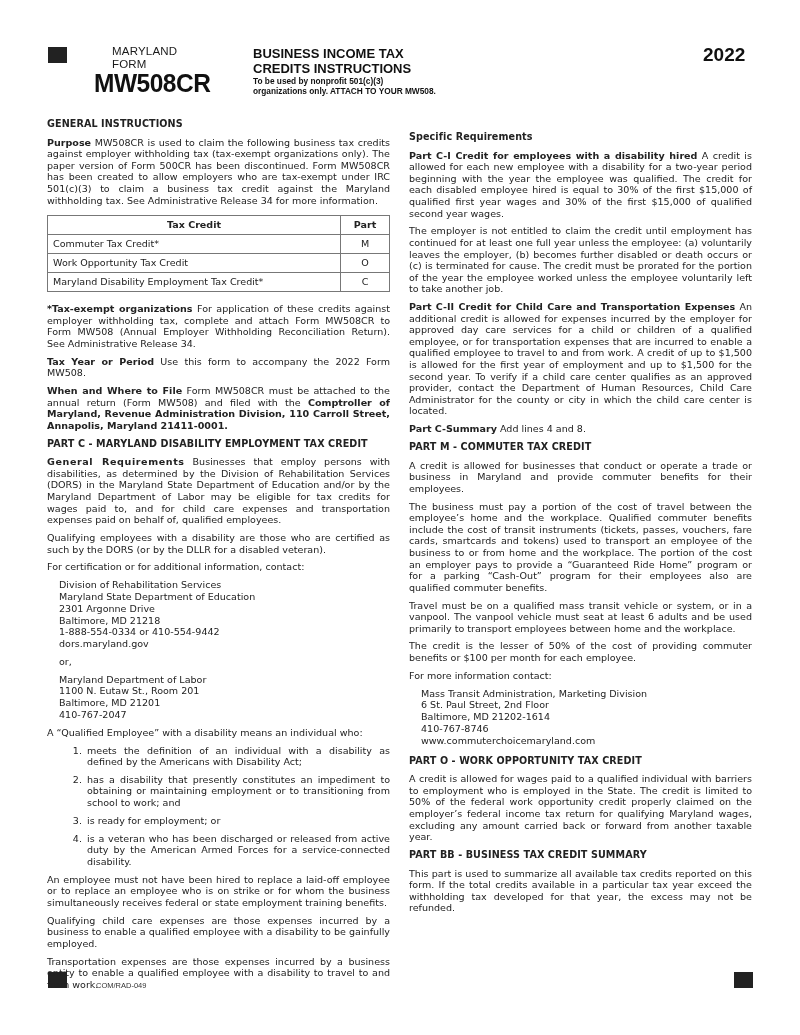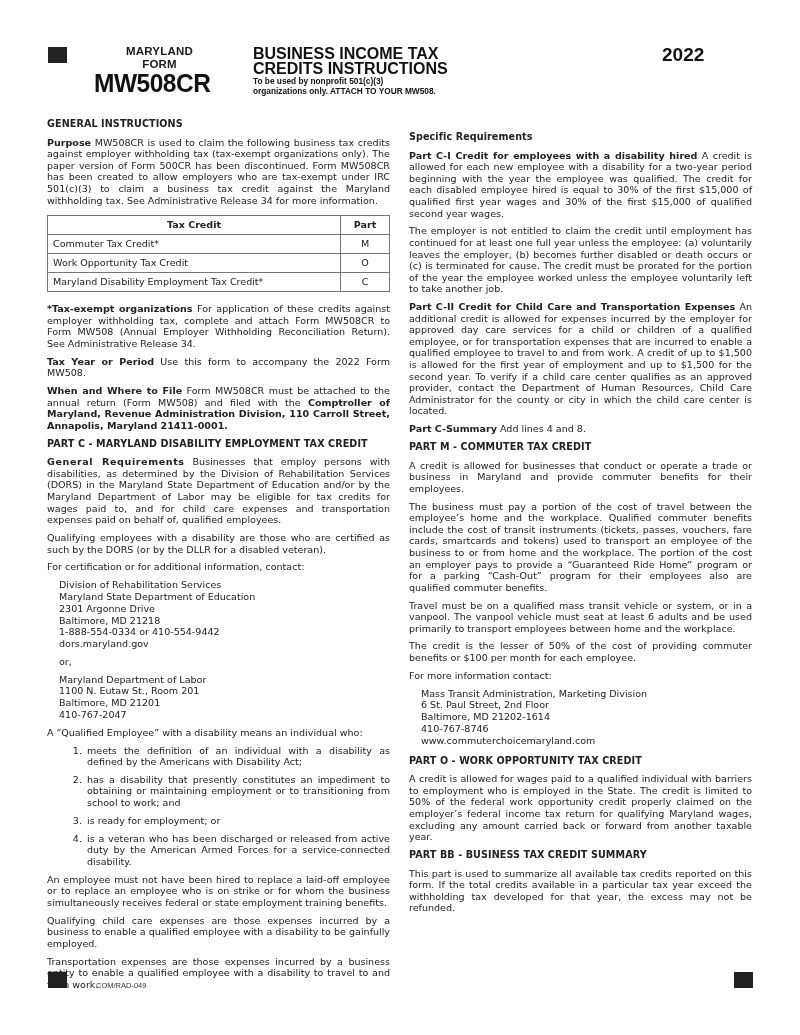--- a/index.html
+++ b/index.html
@@ -1,27 +1,27 @@
 <!DOCTYPE html>
 <html><head>
 <meta charset="utf-8">
 <style>
   html, body { margin: 0; padding: 0; background: #ffffff; }
   body { width: 800px; height: 1035px; position: relative; overflow: hidden;
          font-family: "DejaVu Sans", sans-serif; color: #222; }
   .mark { position: absolute; width: 19px; height: 16px; background: #222; }
-  .hdr-state { position: absolute; left: 112px; top: 45px; width: 95px; text-align: center;
-               font-family: "Liberation Sans", sans-serif; font-weight: bold; font-size: 11.5px; line-height: 13px; letter-spacing: 0.2px; color:#1a1a1a; }
+  .hdr-state { position: absolute; left: 112px; top: 45px; width: 95px; 
+               font-family: "Liberation Sans", sans-serif; font-weight: normal; font-size: 11.5px; line-height: 13px; letter-spacing: 0.2px; color:#1a1a1a; }
   .hdr-formno { position: absolute; left: 94px; top: 69px; font-family: "Liberation Sans", sans-serif;
                 font-weight: bold; font-size: 25px; color:#111; letter-spacing: -0.5px; transform: scaleX(0.98); transform-origin: left; }
   .hdr-title { position: absolute; left: 253px; top: 46px; font-family: "Liberation Sans", sans-serif;
-               font-weight: bold; font-size: 16px; line-height: 15px; color:#111; }
+               font-weight: bold; font-size: 13px; line-height: 15px; color:#111; }
   .hdr-sub { position: absolute; left: 253px; top: 77px; font-family: "Liberation Sans", sans-serif;
              font-weight: bold; font-size: 8.3px; line-height: 9.5px; color:#111; }
-  .hdr-year { position: absolute; left: 662px; top: 44px; font-family: "Liberation Sans", sans-serif;
+  .hdr-year { position: absolute; left: 703px; top: 44px; font-family: "Liberation Sans", sans-serif;
               font-weight: bold; font-size: 19px; color:#111; }
   .col { position: absolute; top: 118px; width: 343px; font-size: 9.55px; line-height: 11.6px; text-align: justify; }
   .col.left { left: 47px; }
   .col.right { left: 409px; top: 118px; }
   p { margin: 0 0 6.2px 0; }
   .h { font-weight: bold; font-size: 9.6px; margin: 0 0 7px 0; letter-spacing: 0.1px; }
   .h.gap { }
   b { font-weight: bold; }
   .addr { margin: 0 0 6px 12px; text-align: left; line-height: 11.8px; }
   .or { margin: 0 0 6px 12px; }

